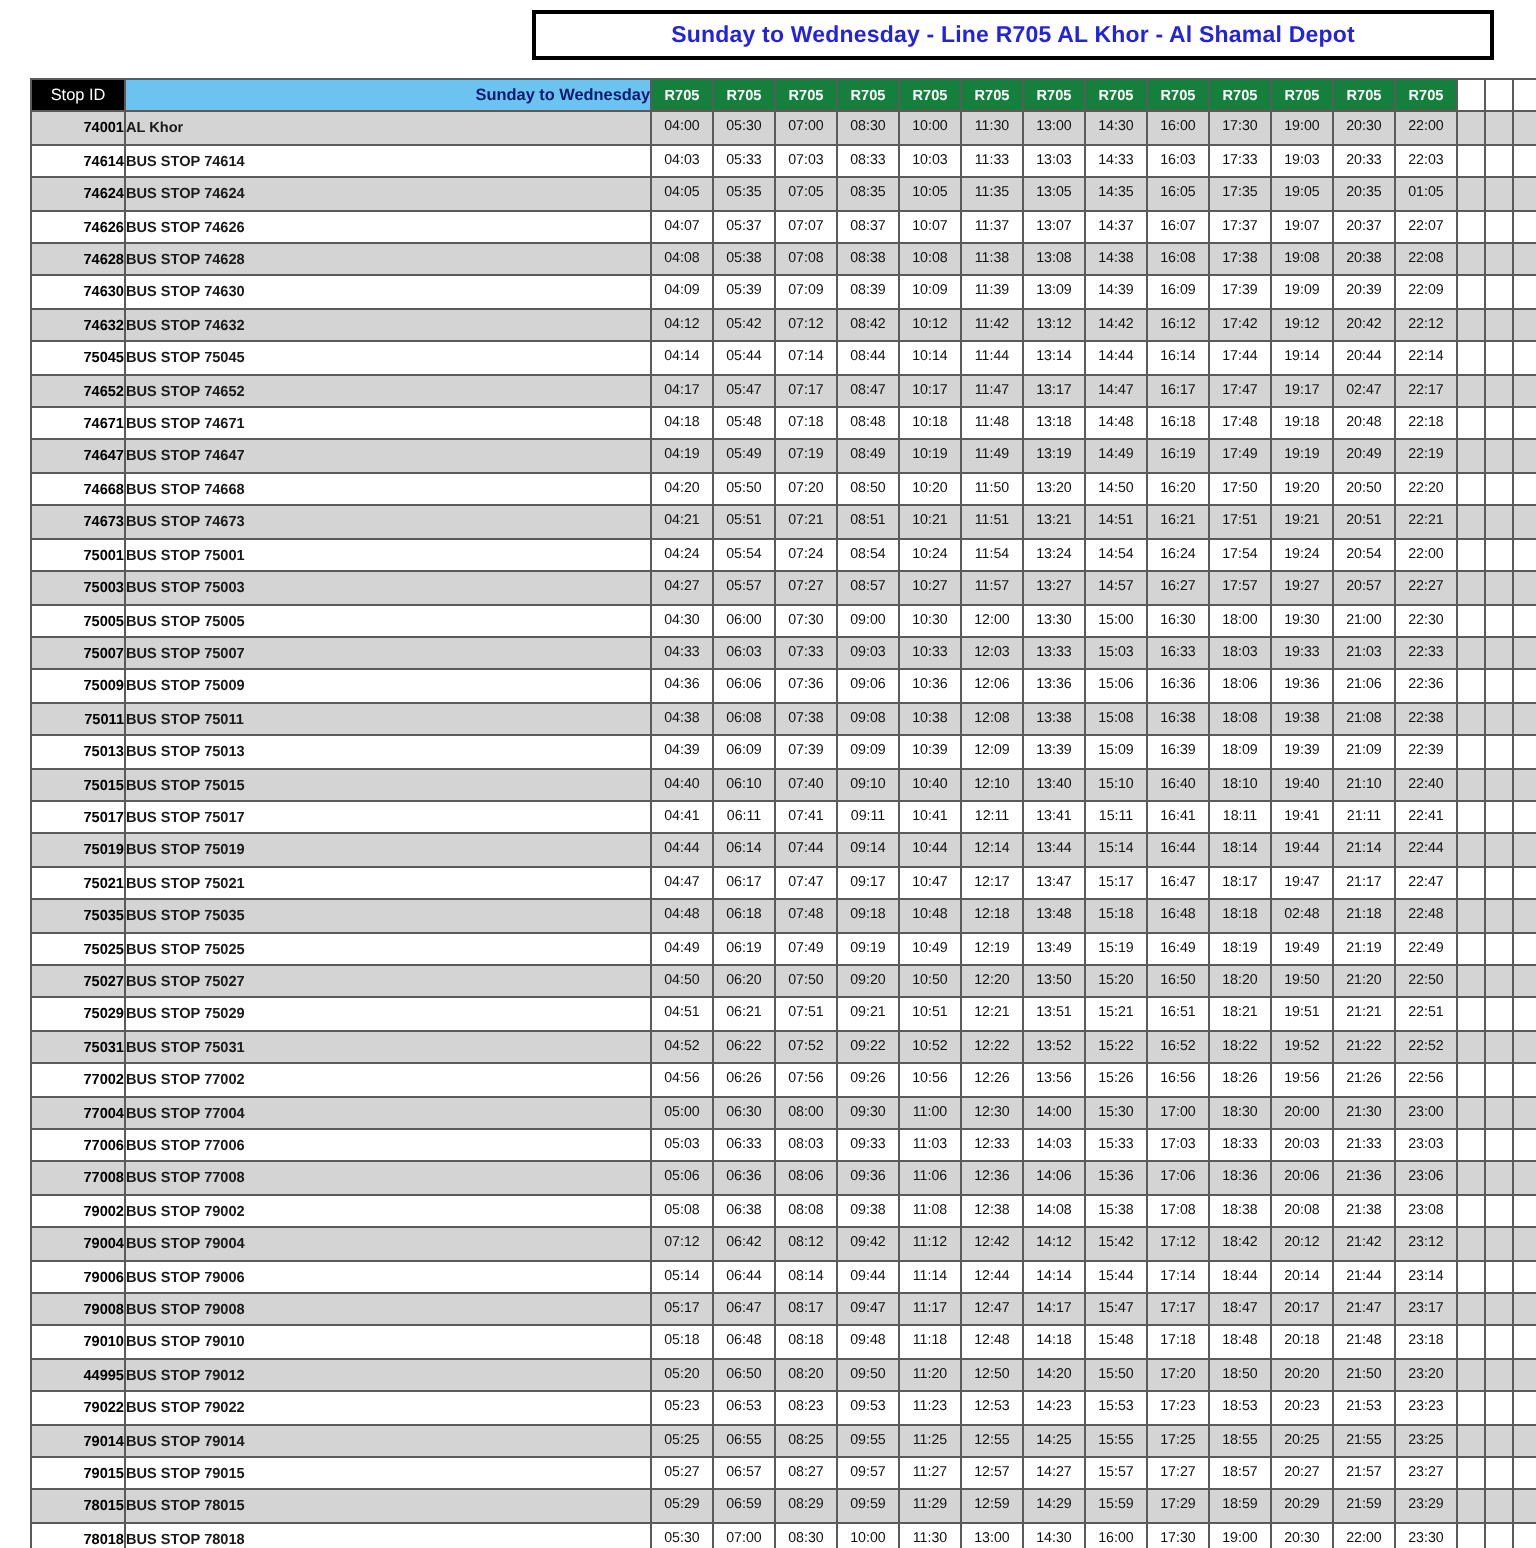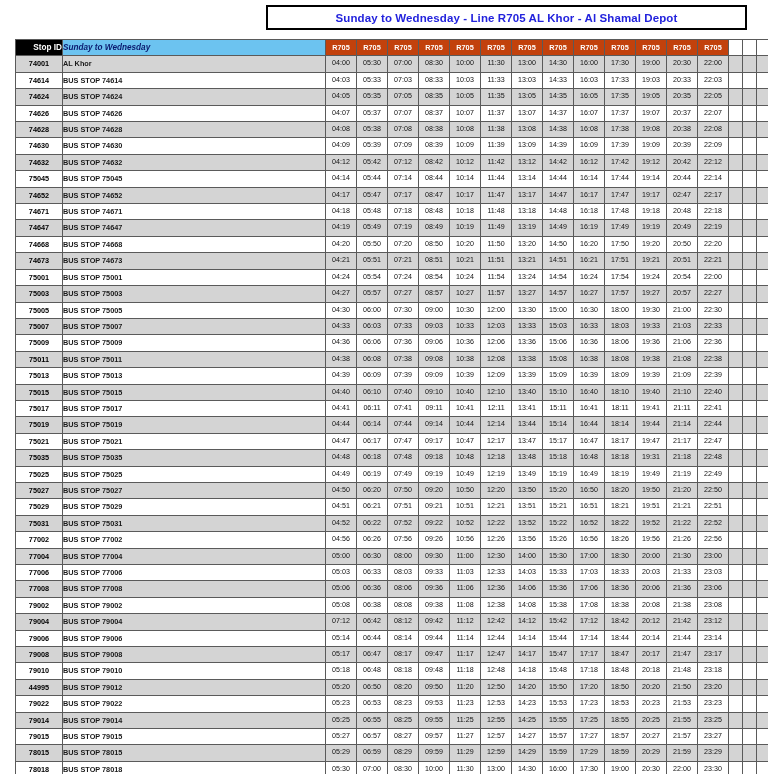--- a/index.html
+++ b/index.html
@@ -54,54 +54,53 @@
   col.c-stopid { width: 47px; }
   col.c-name   { width: 263px; }
   col.c-time   { width: 31px; }
   col.c-blank  { width: 14px; }
 
   
   thead th { height: 14px; line-height: 14px; }
   th.h-stopid {
     background: #000000;
     color: #ffffff;
-    font-weight: bold;
+    font-weight: normal;
     font-size: 8.2px;
-    text-align: right;
+    text-align: center;
     padding-left: 3px;
     border: 1px solid #000000;
   }
   th.h-name {
     background: #6cc3f0;
     color: #0a1a6e;
     font-weight: bold;
     font-size: 8.2px;
-    text-align: left;
+    text-align: right;
     border: 1px solid #000000;
-    font-style: italic;
   }
   th.h-route {
-    background: #c2410c;
+    background: #15803d;
     color: #ffffff;
     font-weight: bold;
     font-size: 7.3px;
     text-align: center;
     border: 1px solid #000000;
   }
   th.h-blank {
     background: #ffffff;
     border: 1px solid #000000;
   }
 
   
   td.stopid {
     font-weight: bold;
     font-size: 7.3px;
     color: #000000;
-    text-align: center;
+    text-align: right;
     padding-left: 3px;
   }
   td.stopname {
     font-weight: bold;
     font-size: 7.3px;
     color: #1a1a1a;
     text-align: left;
   }
   td.time {
     font-size: 7.1px;
@@ -215,21 +214,21 @@
             <td class="time">07:05</td>
             <td class="time">08:35</td>
             <td class="time">10:05</td>
             <td class="time">11:35</td>
             <td class="time">13:05</td>
             <td class="time">14:35</td>
             <td class="time">16:05</td>
             <td class="time">17:35</td>
             <td class="time">19:05</td>
             <td class="time">20:35</td>
-            <td class="time">22:05</td>
+            <td class="time">01:05</td>
             <td class="blank"></td>
             <td class="blank"></td>
             <td class="blank"></td>
           </tr>
           <tr class="even">
             <td class="stopid">74626</td>
             <td class="stopname">BUS STOP 74626</td>
             <td class="time">04:07</td>
             <td class="time">05:37</td>
             <td class="time">07:07</td>
@@ -653,21 +652,21 @@
             <td class="time">04:48</td>
             <td class="time">06:18</td>
             <td class="time">07:48</td>
             <td class="time">09:18</td>
             <td class="time">10:48</td>
             <td class="time">12:18</td>
             <td class="time">13:48</td>
             <td class="time">15:18</td>
             <td class="time">16:48</td>
             <td class="time">18:18</td>
-            <td class="time">19:31</td>
+            <td class="time">02:48</td>
             <td class="time">21:18</td>
             <td class="time">22:48</td>
             <td class="blank"></td>
             <td class="blank"></td>
             <td class="blank"></td>
           </tr>
           <tr class="even">
             <td class="stopid">75025</td>
             <td class="stopname">BUS STOP 75025</td>
             <td class="time">04:49</td>

